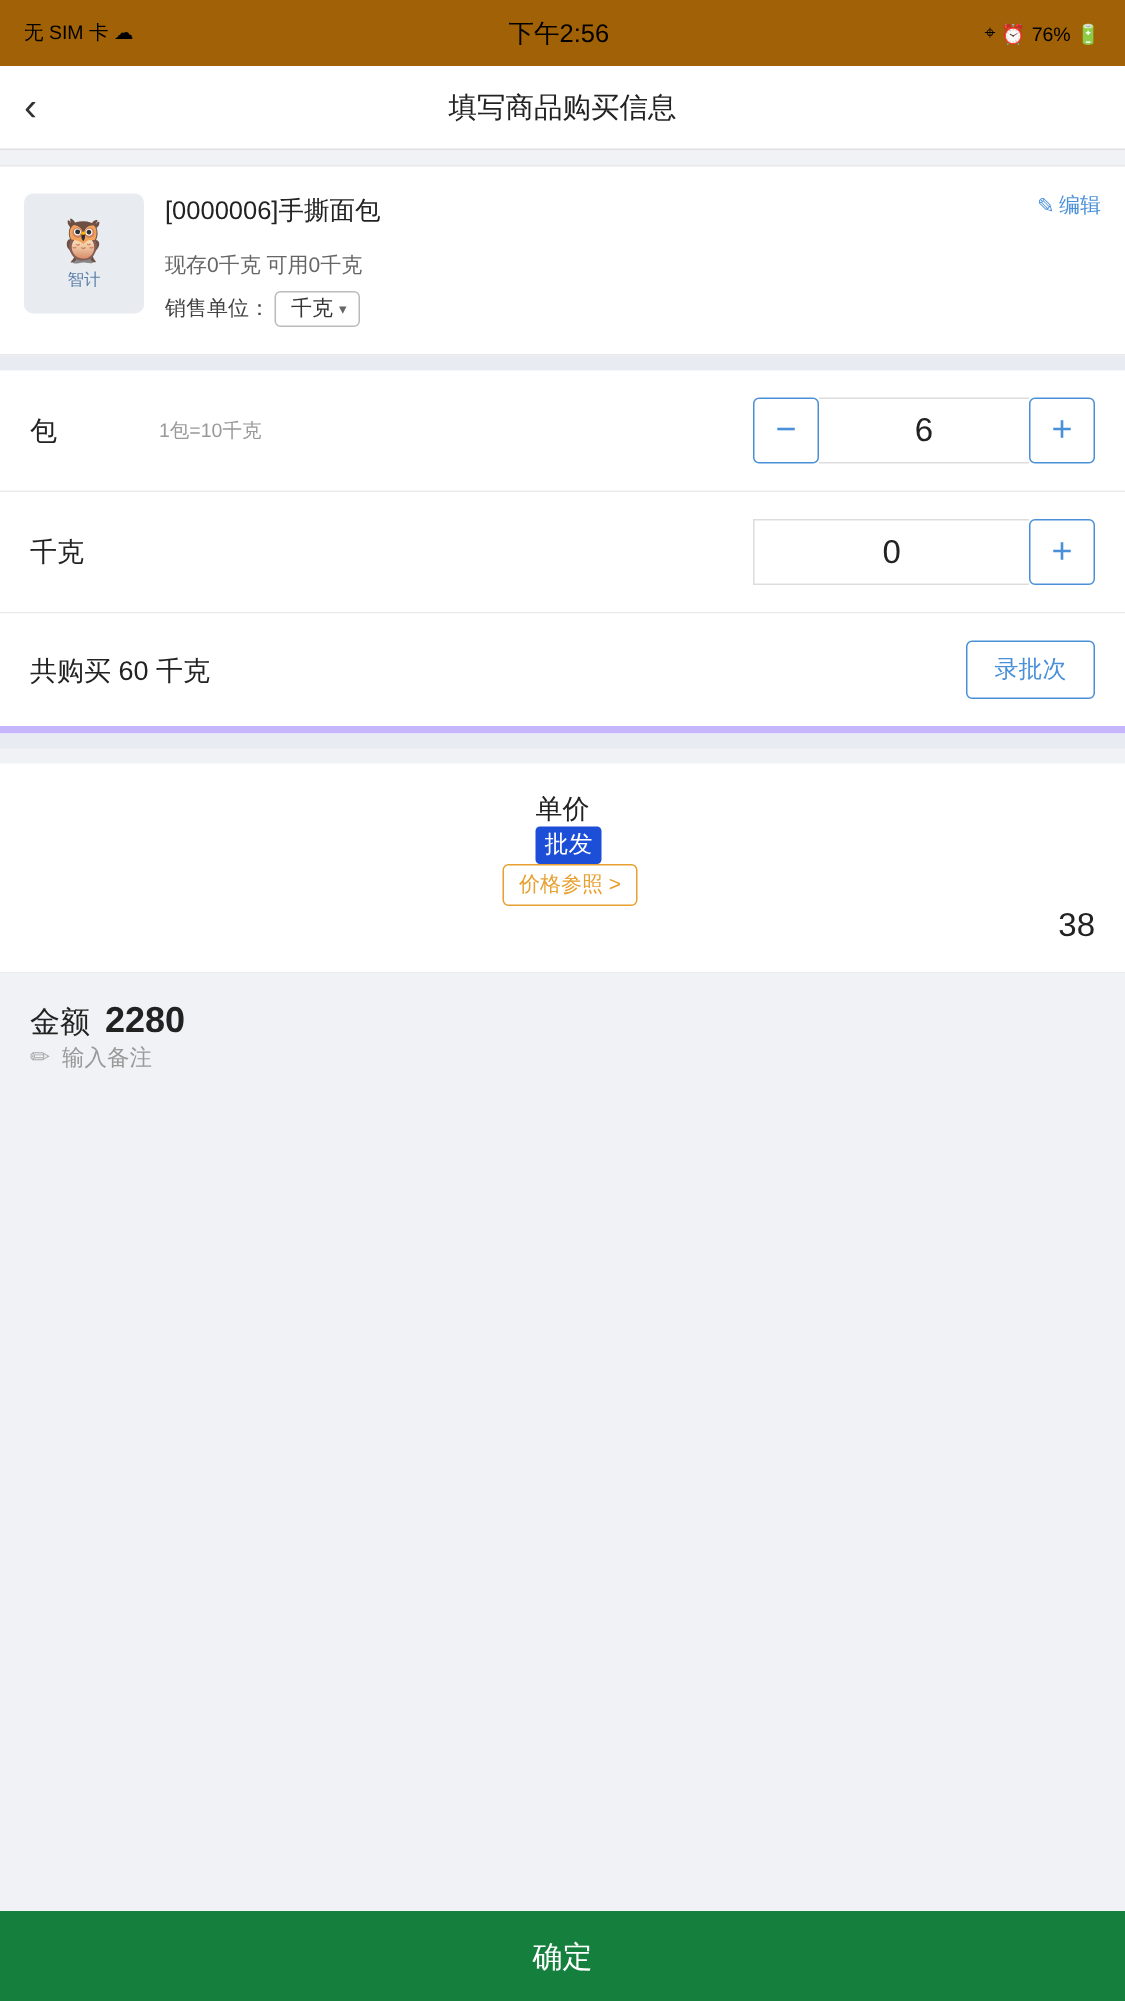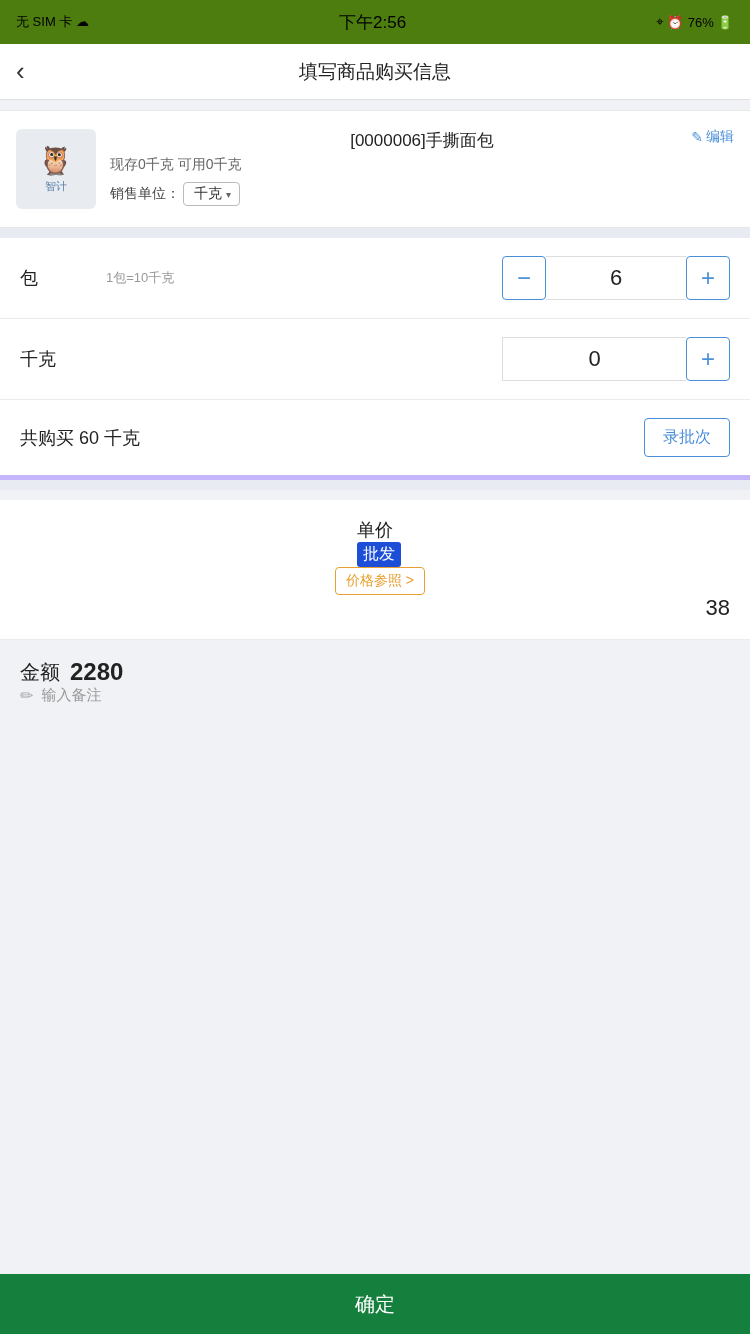--- a/index.html
+++ b/index.html
@@ -10,21 +10,21 @@
       font-family: -apple-system, "PingFang SC", "Helvetica Neue", Arial, sans-serif;
       background: #f0f2f5;
       position: relative;
       overflow-x: hidden;
     }
 
     
     .status-bar {
       width: 750px;
       height: 44px;
-      background: #4d7c0f;
+      background: #a16207;
       display: flex;
       align-items: center;
       justify-content: space-between;
       padding: 0 16px;
       font-size: 14px;
       color: #000;
     }
     .status-left { font-size: 13px; }
     .status-center { font-size: 17px; font-weight: 500; }
     .status-right { display: flex; align-items: center; gap: 4px; font-size: 13px; }
@@ -84,22 +84,21 @@
       color: #5a7fa8;
       margin-top: 2px;
     }
     .product-info {
       flex: 1;
     }
     .product-name {
       font-size: 17px;
       color: #222;
       font-weight: 500;
-      margin-bottom: 4px;
-      text-align: center;
+      margin-bottom: 16px;
     }
     .product-stock {
       font-size: 14px;
       color: #666;
       margin-bottom: 8px;
     }
     .product-unit-row {
       display: flex;
       align-items: center;
       gap: 3px;

